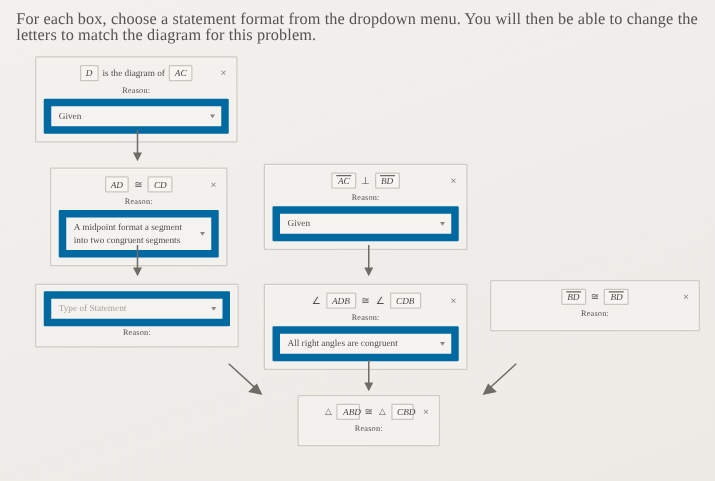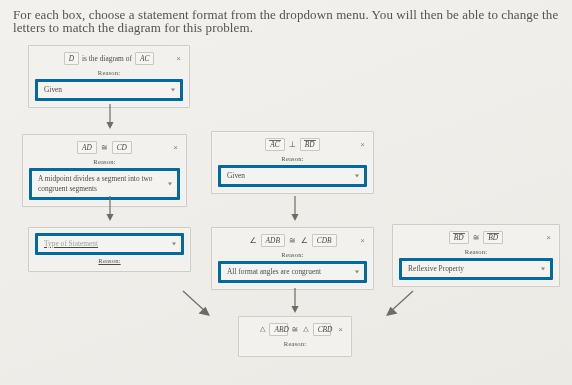--- a/index.html
+++ b/index.html
@@ -92,21 +92,21 @@
   }
   .reason-label {
     text-align: center;
     font-size: 6.6px;
     color: #55534f;
     margin: 3px 0 3px 0;
     letter-spacing: 0.15px;
   }
   .select {
     position: relative;
-    border: 3px solid #0369a1;
+    border: 6px solid #0369a1;
     background: #f4f3ef;
     min-height: 15px;
     padding: 3px 16px 3px 6px;
     font-size: 7.4px;
     line-height: 10px;
     color: #4f4d4a;
     border-radius: 1px;
     cursor: pointer;
   }
   .select.placeholder { color: #a5a29c; }
@@ -119,23 +119,23 @@
     border-right: 2.5px solid transparent;
     border-top: 3px solid #8a8781;
   }
 
   
   .arrow { position: absolute; }
   .arrow svg { display: block; }
 
   
   #card-1 { left: 28px;  top: 45px;  width: 162px; }
-  #card-2 { left: 22px;  top: 134px; width: 165px; }
+  #card-2 { left: 40px;  top: 134px; width: 142px; }
   #card-3 { left: 211px; top: 131px; width: 163px; }
-  #card-4 { left: 28px;  top: 227px; width: 163px; text-decoration: underline; }
+  #card-4 { left: 28px;  top: 227px; width: 163px; }
   #card-5 { left: 211px; top: 227px; width: 163px; }
   #card-6 { left: 392px; top: 224px; width: 168px; }
   #card-7 { left: 238px; top: 316px; width: 114px; }
 
   
   .card.empty .select { margin-bottom: 2px; }
   .card.empty .reason-label { margin: 2px 0 1px 0; }
 </style>
 </head>
 <body>
@@ -170,21 +170,21 @@
   <div class="card" id="card-2">
     <div class="card-inner">
       <div class="stmt-row">
         <span class="token">AD</span>
         <span class="sym">≅</span>
         <span class="token">CD</span>
         <span class="close-x">×</span>
       </div>
       <div class="reason-label">Reason:</div>
       <div class="select" style="padding-right:18px;">
-        <span>A midpoint divides a segment into two congruent segments</span>
+        <span>A midpoint format a segment into two congruent segments</span>
         <span class="caret"></span>
       </div>
     </div>
   </div>
 
   <div class="card" id="card-3">
     <div class="card-inner">
       <div class="stmt-row">
         <span class="token bar"><span class="barline"></span><span>AC</span></span>
         <span class="sym">⊥</span>
@@ -228,39 +228,35 @@
       <div class="stmt-row">
         <span class="sym">∠</span>
         <span class="token">ADB</span>
         <span class="sym">≅</span>
         <span class="sym">∠</span>
         <span class="token">CDB</span>
         <span class="close-x">×</span>
       </div>
       <div class="reason-label">Reason:</div>
       <div class="select">
-        <span>All format angles are congruent</span>
+        <span>All right angles are congruent</span>
         <span class="caret"></span>
       </div>
     </div>
   </div>
 
   <div class="card" id="card-6">
     <div class="card-inner">
       <div class="stmt-row">
         <span class="token bar"><span class="barline"></span><span>BD</span></span>
         <span class="sym">≅</span>
         <span class="token bar"><span class="barline"></span><span>BD</span></span>
         <span class="close-x">×</span>
       </div>
       <div class="reason-label">Reason:</div>
-      <div class="select">
-        <span>Reflexive Property</span>
-        <span class="caret"></span>
-      </div>
     </div>
   </div>
 
   <div class="arrow" style="left:181px; top:289px;">
     <svg width="34" height="30" viewBox="0 0 34 30">
       <line x1="2" y1="2" x2="25" y2="23" stroke="#6f6c67" stroke-width="1.2"></line>
       <polygon points="29,27 17.5,24.5 24.5,17.8" fill="#6f6c67"></polygon>
     </svg>
   </div>
 

